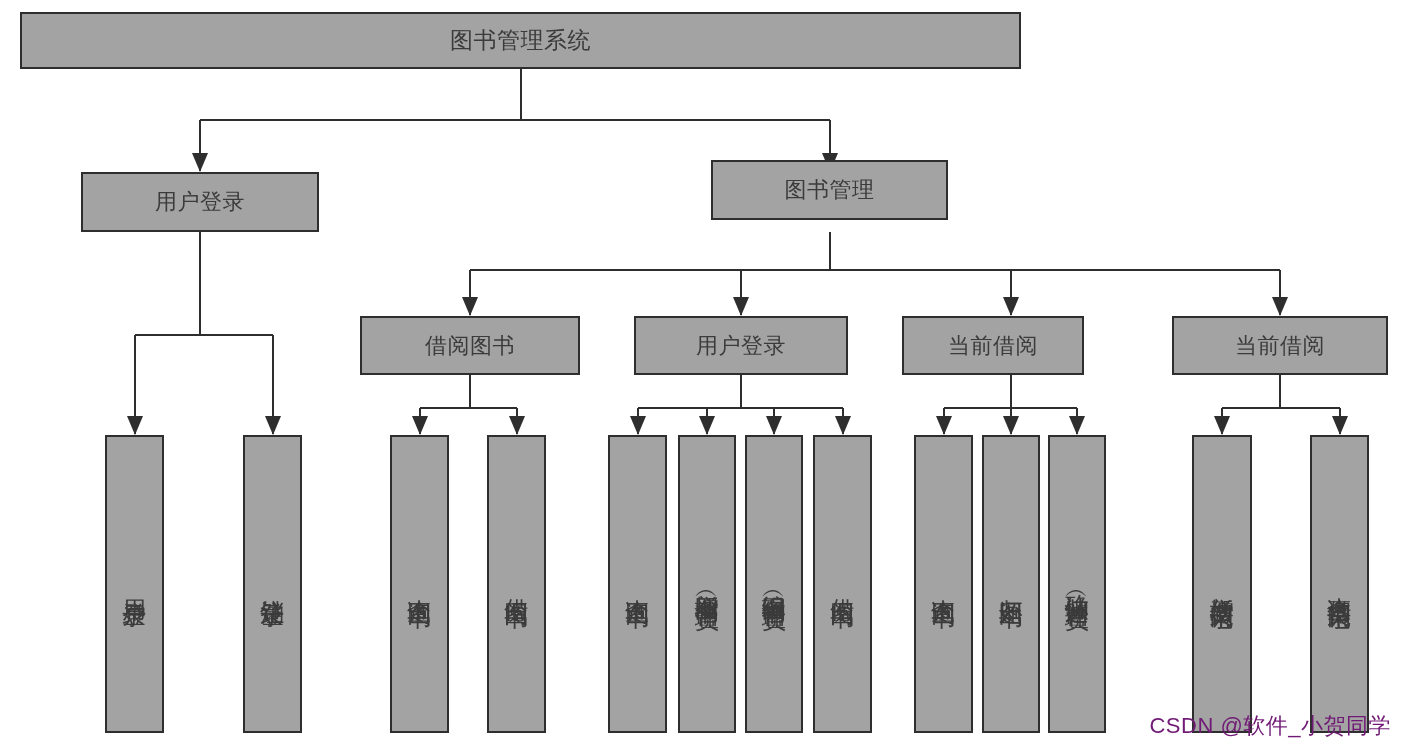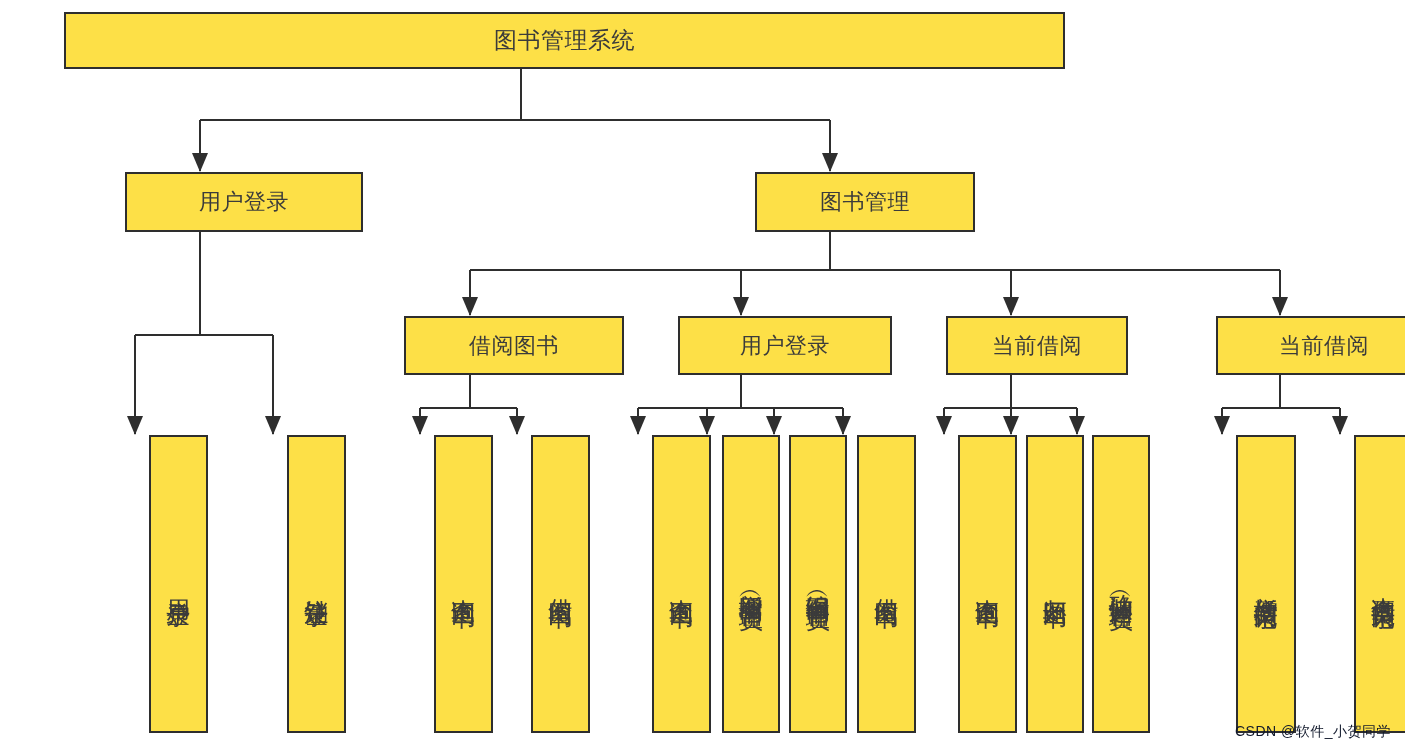--- a/index.html
+++ b/index.html
@@ -23,26 +23,25 @@
     left: 0;
     top: 0;
     width: 1405px;
     height: 747px;
     pointer-events: none;
   }
   .node {
     position: absolute;
     box-sizing: border-box;
     border: 2.5px solid #2e2e2e;
-    background: #fde047;
+    background: #a3a3a3;
     display: flex;
     align-items: center;
     justify-content: center;
     color: #3b3b3b;
-    margin-left: 44px;
   }
   .node .label {
     display: block;
     line-height: 1.16;
     text-align: center;
     white-space: pre-line;
     letter-spacing: 0.5px;
   }
   .node.horiz .label {
     font-size: 22px;
@@ -62,22 +61,22 @@
     font-size: 24px;
     line-height: 1.06;
     letter-spacing: 2px;
     white-space: normal;
     max-height: 100%;
   }
   #watermark {
     position: absolute;
     right: 14px;
     bottom: 6px;
-    font-size: 14px;
-    color: #0f172a;
+    font-size: 22px;
+    color: #701a75;
     letter-spacing: 0.5px;
     white-space: nowrap;
   }
 </style>
 </head>
 <body>
 
 <div id="canvas">
   <svg id="wires" viewBox="0 0 1405 747">
       <line x1="521" y1="69" x2="521" y2="120" stroke="#2e2e2e" stroke-width="2.5" shape-rendering="crispEdges"></line>
@@ -133,21 +132,21 @@
       <line x1="1340" y1="408" x2="1340" y2="434" stroke="#2e2e2e" stroke-width="2.5" shape-rendering="crispEdges"></line>
       <polygon points="1332,416 1348,416 1340,435" fill="#2e2e2e"></polygon>
     </svg>
   <div id="nodes-layer">
       <div class="node root horiz" style="left: 20px; top: 12px; width: 1001px; height: 57px; border-color: rgb(46, 46, 46); color: rgb(59, 59, 59);">
         <span class="label">图书管理系统</span>
       </div>
       <div class="node horiz" style="left: 81px; top: 172px; width: 238px; height: 60px; border-color: rgb(46, 46, 46); color: rgb(59, 59, 59);">
         <span class="label">用户登录</span>
       </div>
-      <div class="node horiz" style="left: 711px; top: 172px; width: 220px; height: 60px; border-color: rgb(46, 46, 46); color: rgb(59, 59, 59);">
+      <div class="node horiz" style="left: 711px; top: 160px; width: 237px; height: 60px; border-color: rgb(46, 46, 46); color: rgb(59, 59, 59);">
         <span class="label">图书管理</span>
       </div>
       <div class="node horiz" style="left: 360px; top: 316px; width: 220px; height: 59px; border-color: rgb(46, 46, 46); color: rgb(59, 59, 59);">
         <span class="label">借阅图书</span>
       </div>
       <div class="node horiz" style="left: 634px; top: 316px; width: 214px; height: 59px; border-color: rgb(46, 46, 46); color: rgb(59, 59, 59);">
         <span class="label">用户登录</span>
       </div>
       <div class="node horiz" style="left: 902px; top: 316px; width: 182px; height: 59px; border-color: rgb(46, 46, 46); color: rgb(59, 59, 59);">
         <span class="label">当前借阅</span>

